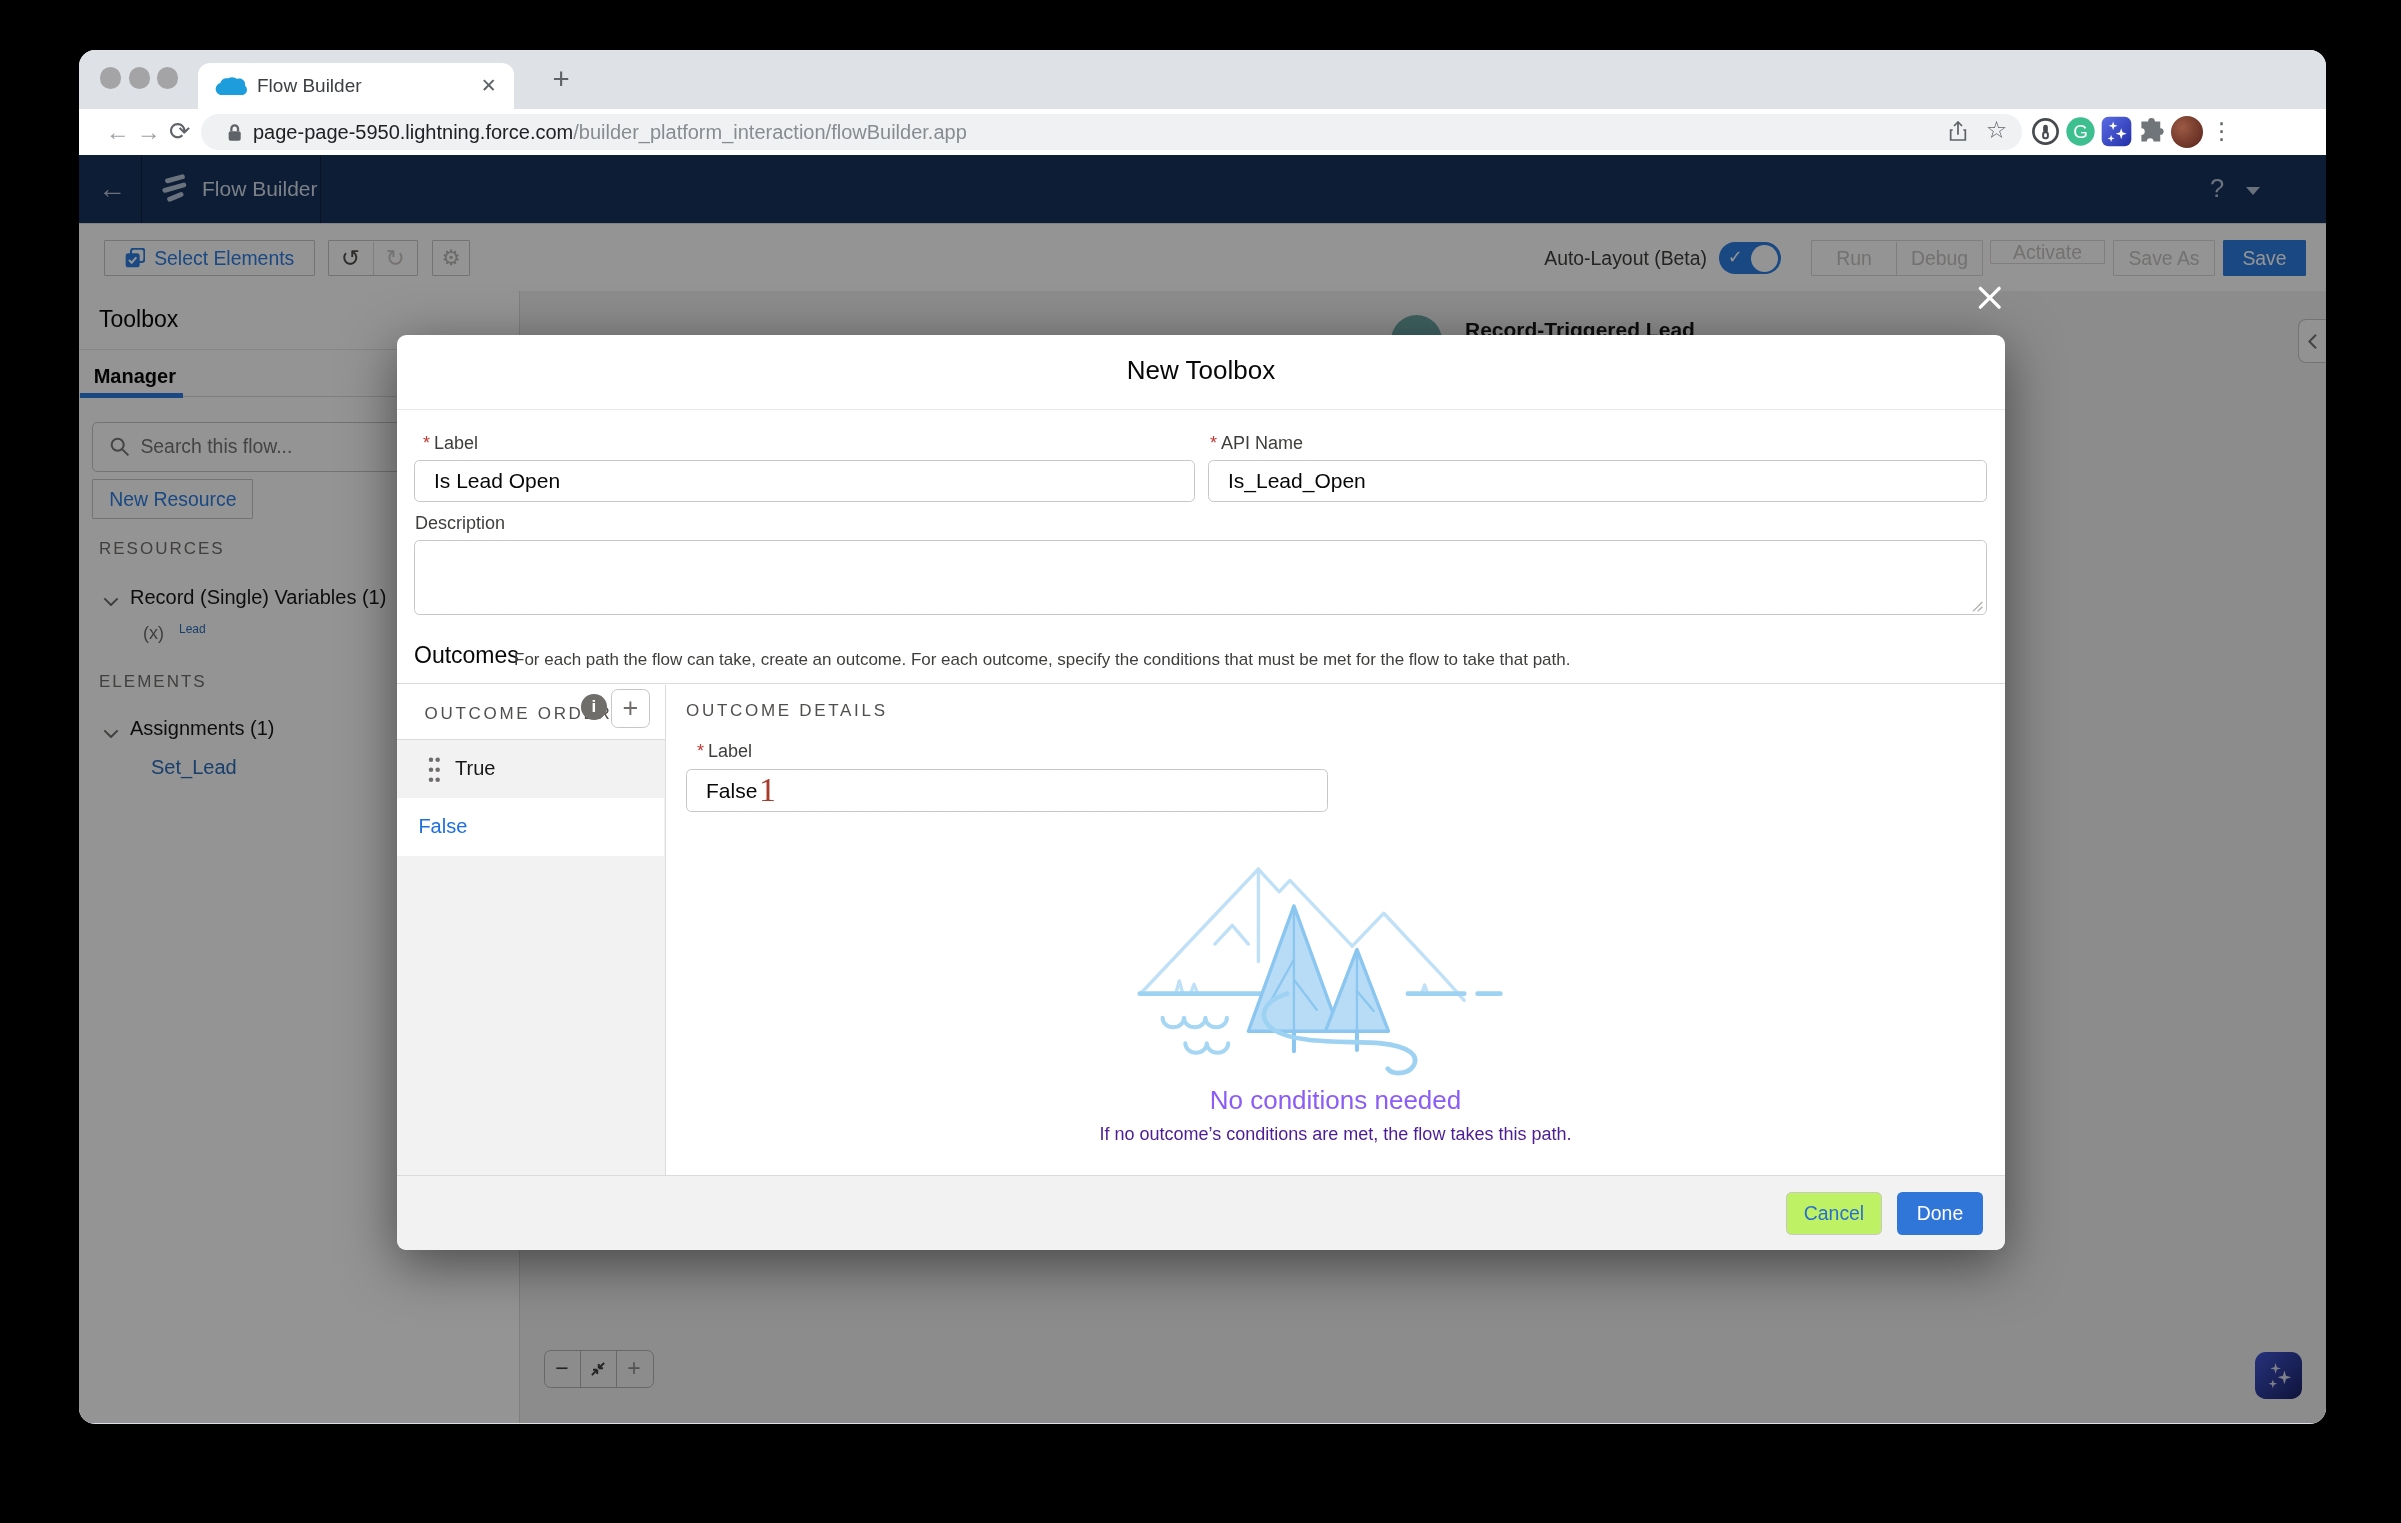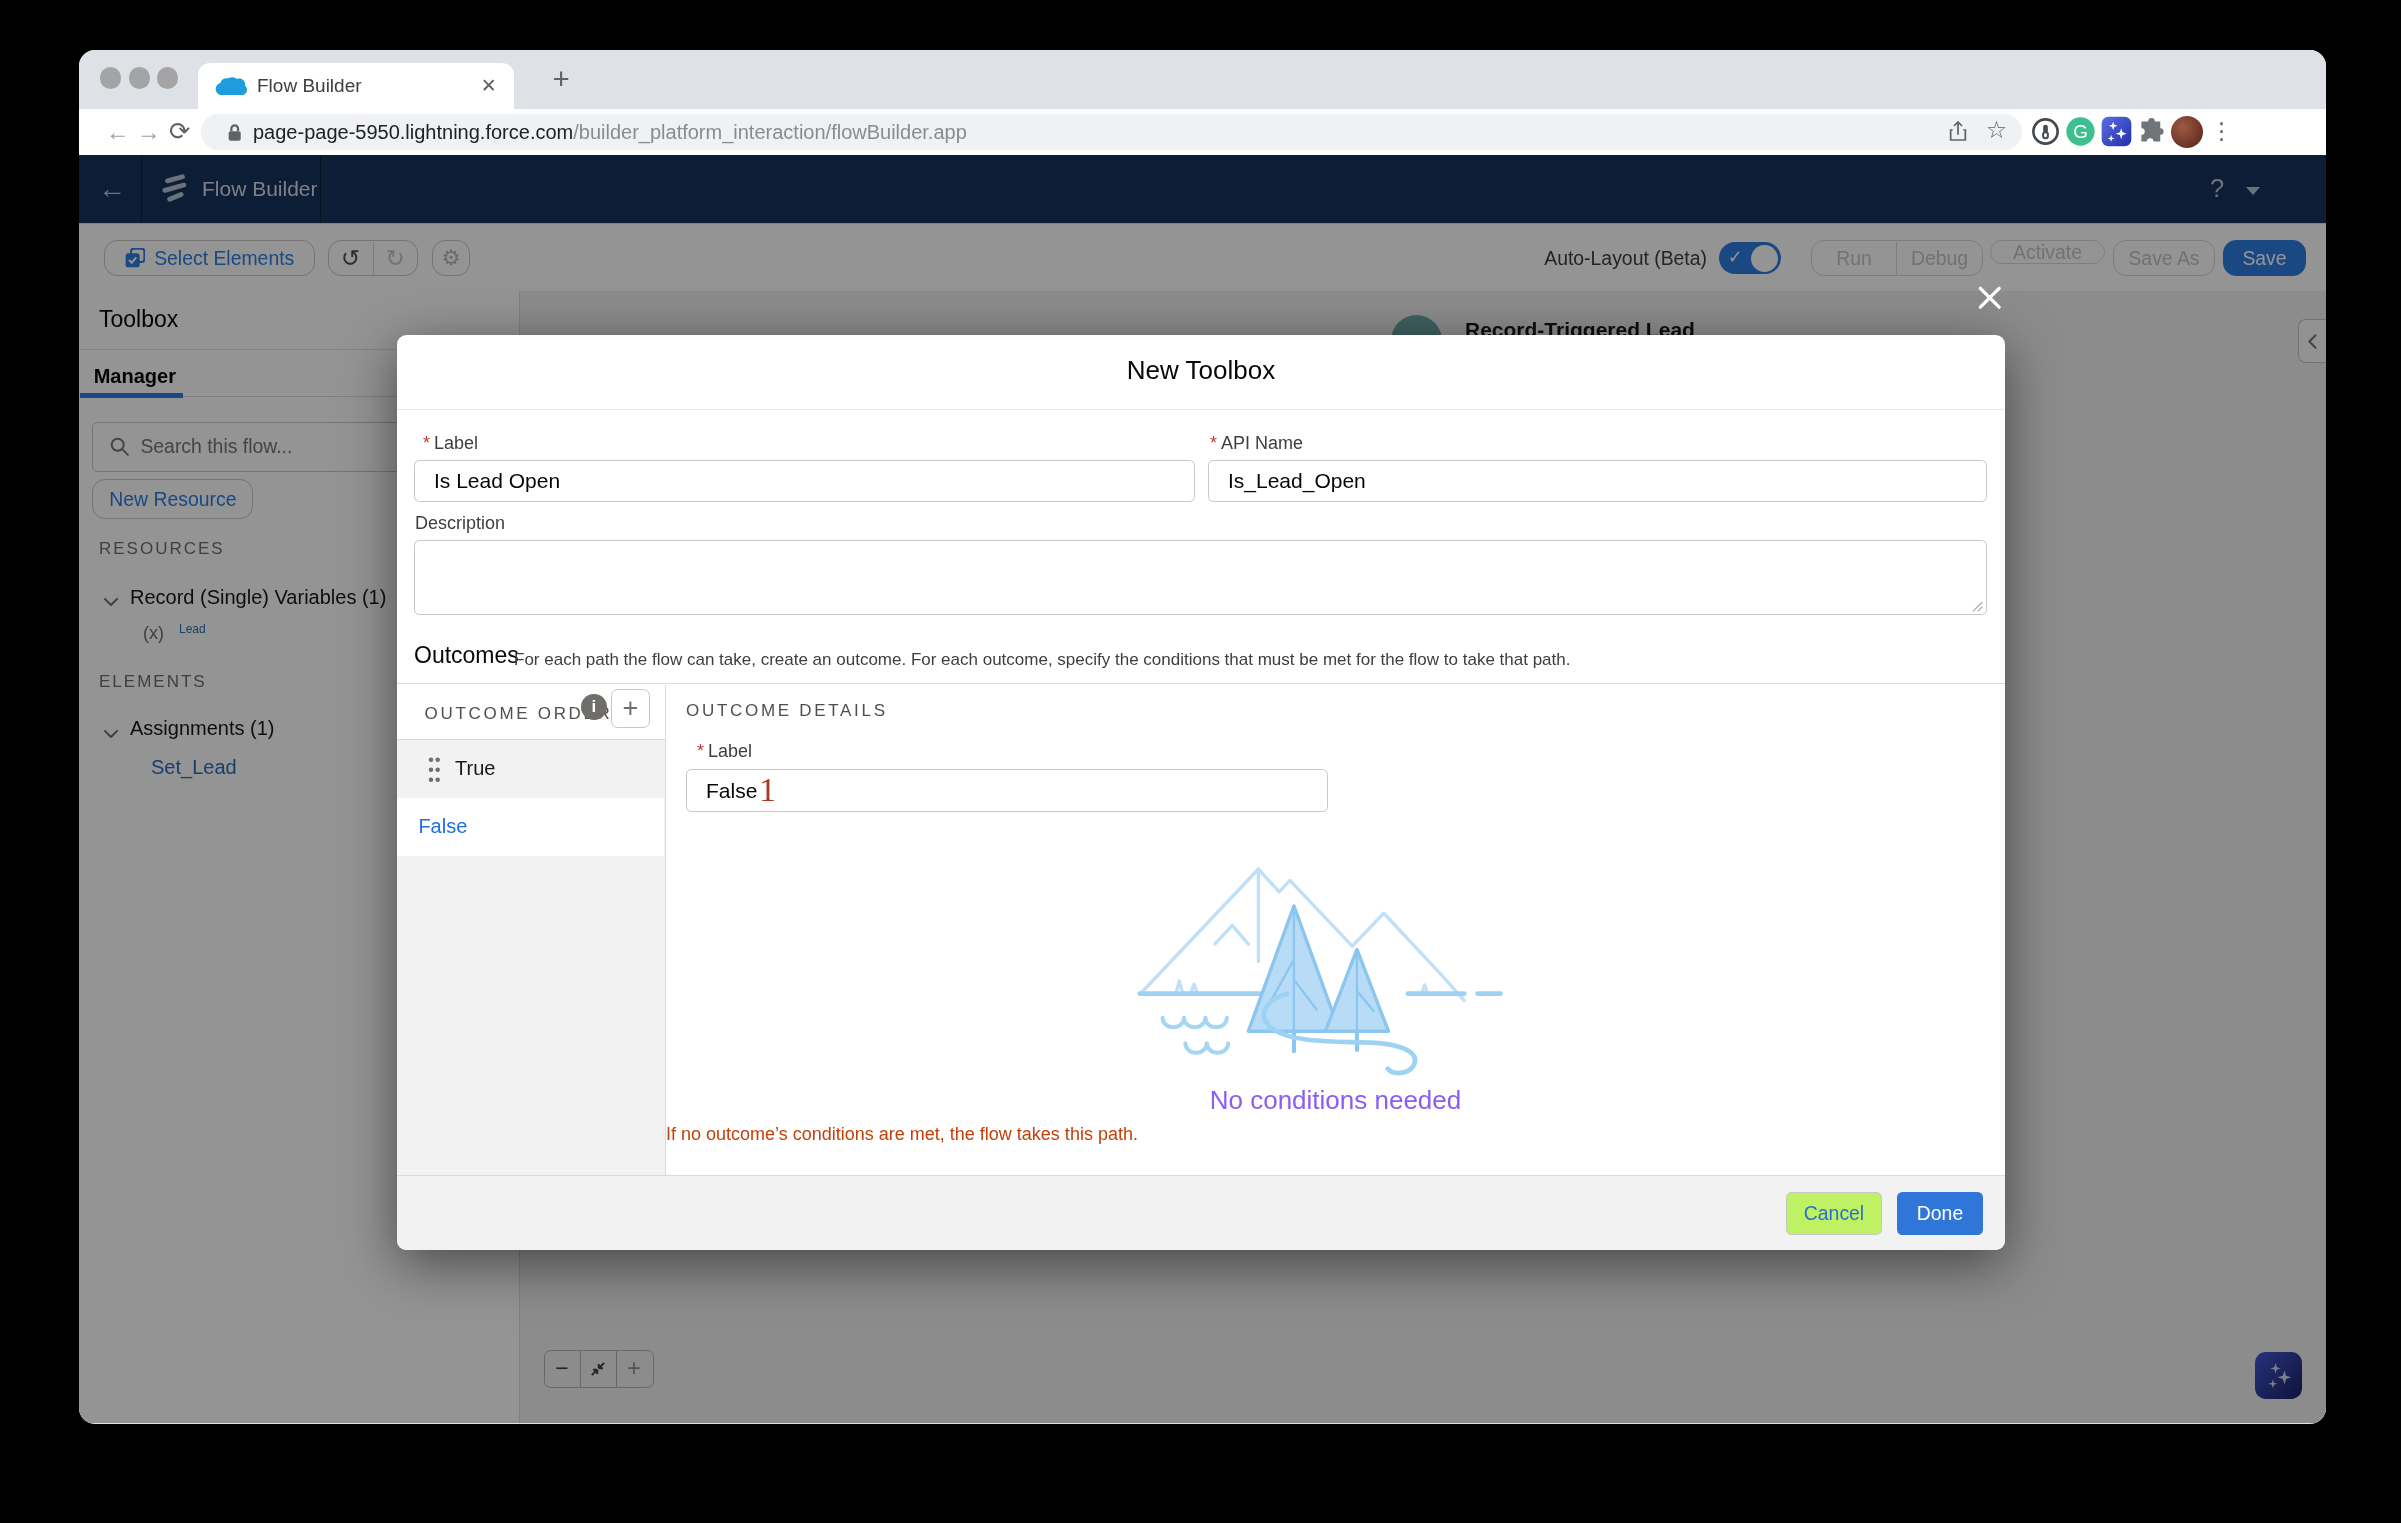--- a/index.html
+++ b/index.html
@@ -25,21 +25,21 @@
   .url .host { color:#202124; } .url .path { color:#878c91; }
   .extico { position:absolute; top:7.4px; width:31px; height:31px; }
   .avatar { position:absolute; top:6.7px; width:32px; height:32px; border-radius:50%;
     background:radial-gradient(circle at 35% 35%, #9c5a44, #6b3226 70%, #471d15); }
 
   
   .sf-header { position:absolute; left:0; top:105px; width:100%; height:68px; background:#16325c; }
   .sf-header .vdiv { position:absolute; top:0; width:1.3px; height:68px; background:rgba(0,0,0,.35); }
   .sf-toolbar { position:absolute; left:0; top:174px; width:100%; height:68px; background:#fff;
     border-bottom:1.3px solid #dddbda; }
-  .btn { border:1.3px solid #c9c7c5; border-radius:13px; background:#fff; font-size:19.4px;
+  .btn { border:1.3px solid #c9c7c5; border-radius:1px; background:#fff; font-size:19.4px;
     display:flex; align-items:center; justify-content:center; }
   .btn.disabled { color:#c6c4c2; border-color:#dbd9d7; }
   .sidebar { position:absolute; left:0; top:241px; width:441px; height:1132px; background:#fff;
     border-right:1.3px solid #dddbda; }
   .canvas { position:absolute; left:441px; top:241px; width:1806px; height:1132px; background:#f3f2f2; }
   .caps { letter-spacing:2px; color:#706e6b; font-size:17px; }
   .bluelink { color:#2a6db8; }
   .overlay { position:absolute; left:0; top:105px; width:2247px; height:1268px;
     background:rgba(0,0,0,0.42); z-index:5; }
 
@@ -345,21 +345,21 @@
           <path d="M258 282 V312" stroke="#8ac6ef" stroke-width="6"></path>
           <path d="M352 160 L305 282 L399 282 Z" fill="#b8dcf6" stroke="#8ac6ef" stroke-width="5"></path>
           <path d="M352 160 V282 M352 222 L377 252" stroke="#8ac6ef" stroke-width="3.5"></path>
           <path d="M352 282 V310" stroke="#8ac6ef" stroke-width="6"></path>
         </g>
         <path d="M248 226 C212 236 202 262 228 280 C262 302 340 296 388 300 C428 304 446 318 436 334 C428 346 406 348 398 338" stroke="#9ed2f3" stroke-width="7"></path>
       </svg>
     </div>
 
     <div class="abs" style="left:269px;top:750px;width:1339px;text-align:center;font-size:26px;color:#8b5cf6">No conditions needed</div>
-    <div class="abs" style="left:269px;top:789px;width:1339px;font-size:18px;color:#c2410c">If no outcome’s conditions are met, the flow takes this path.</div>
+    <div class="abs" style="left:269px;top:789px;width:1339px;text-align:center;font-size:18px;color:#4c1d95">If no outcome’s conditions are met, the flow takes this path.</div>
 
     <div class="footerbar">
       <div class="fbtn" style="left:1389px;width:96px;background:#bef264;border:1.3px solid #c9c7c5;color:#2a6fd0">Cancel</div>
       <div class="fbtn" style="left:1500px;width:86px;background:#3076d8;color:#fff">Done</div>
     </div>
   </div>
 
 </div>
 
 

